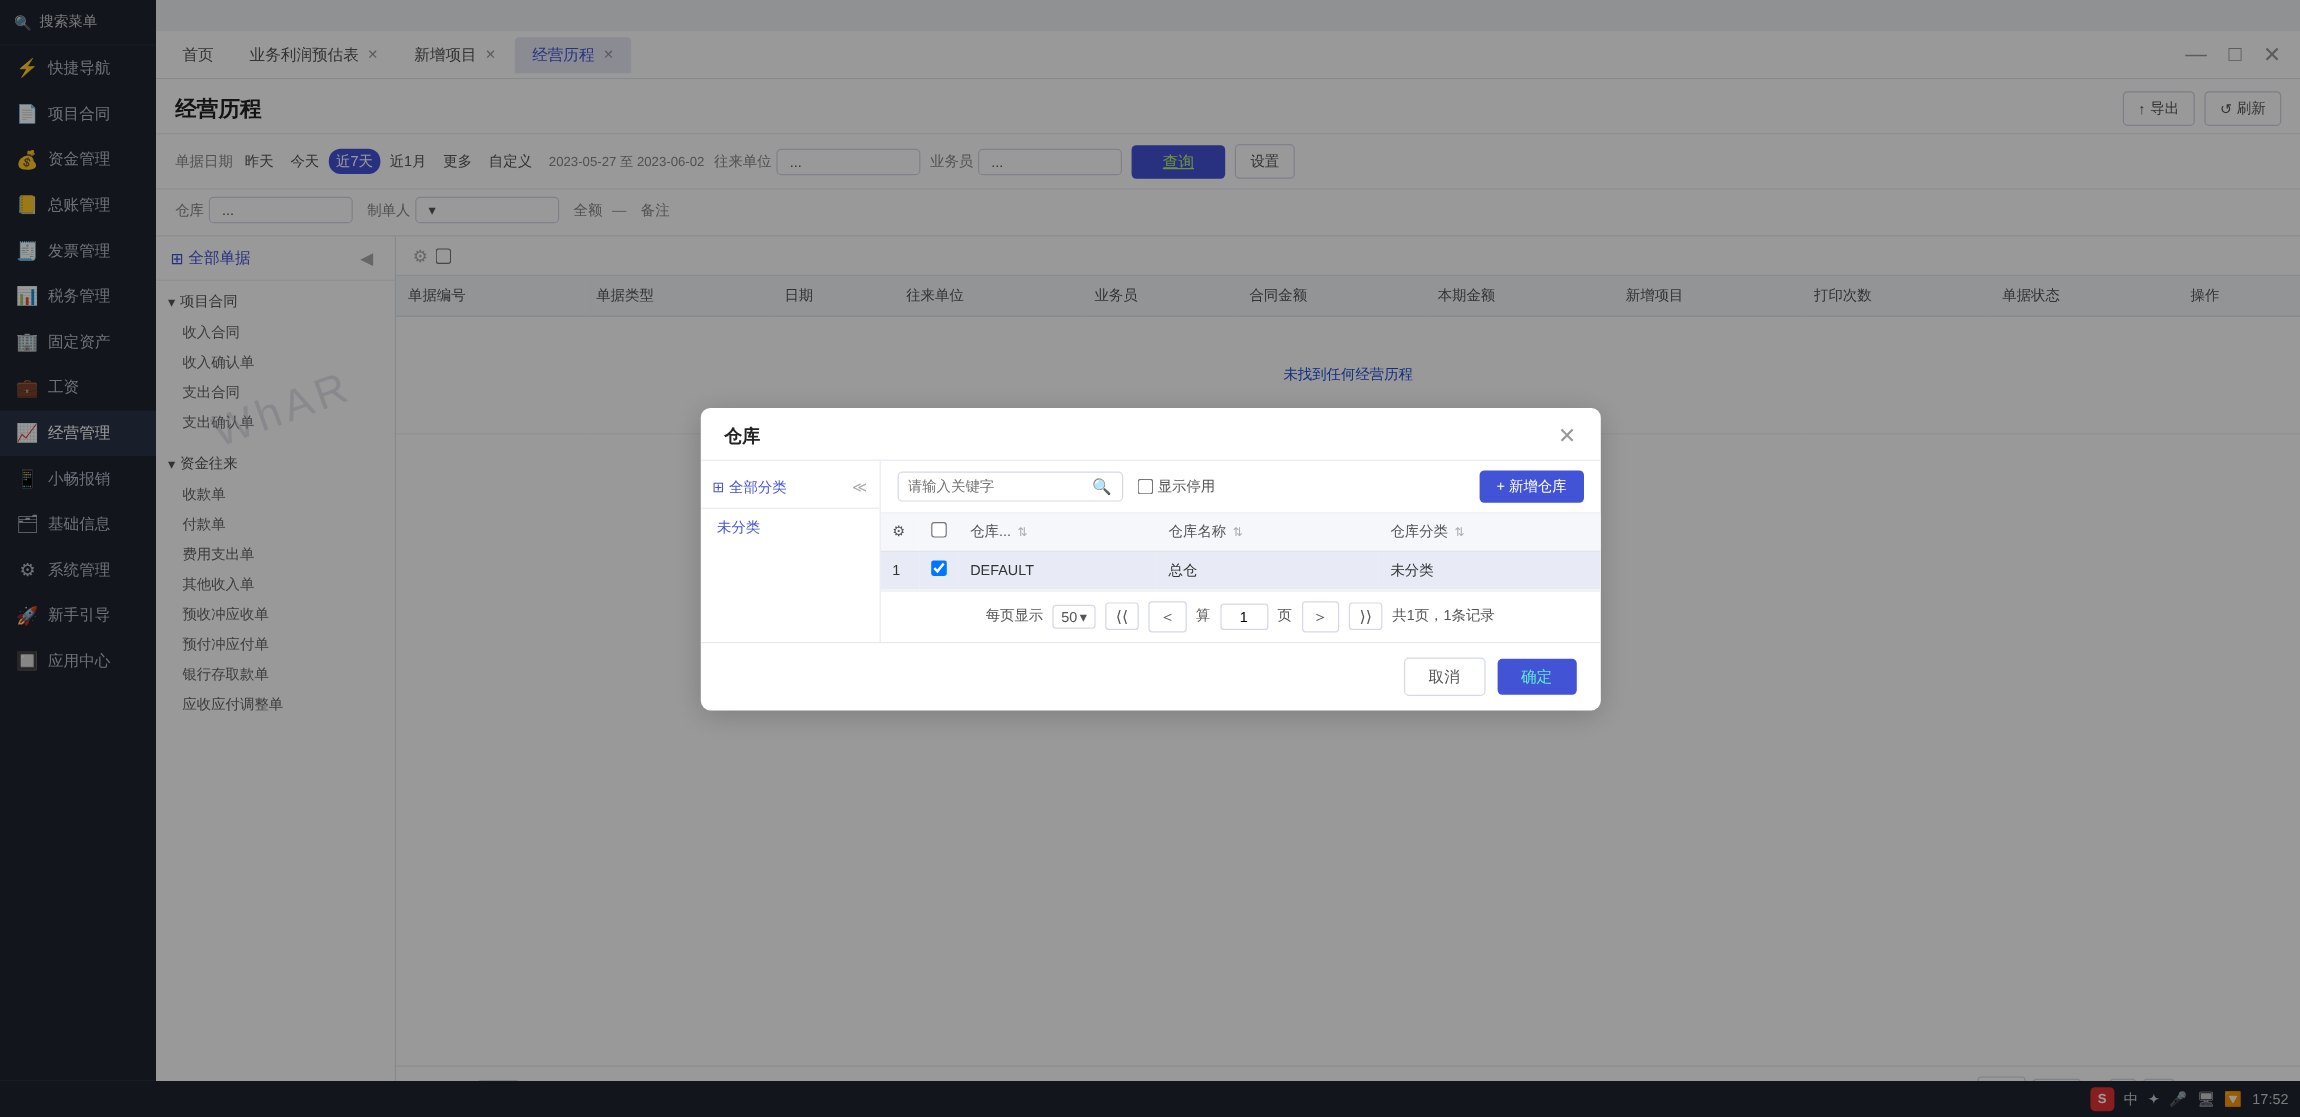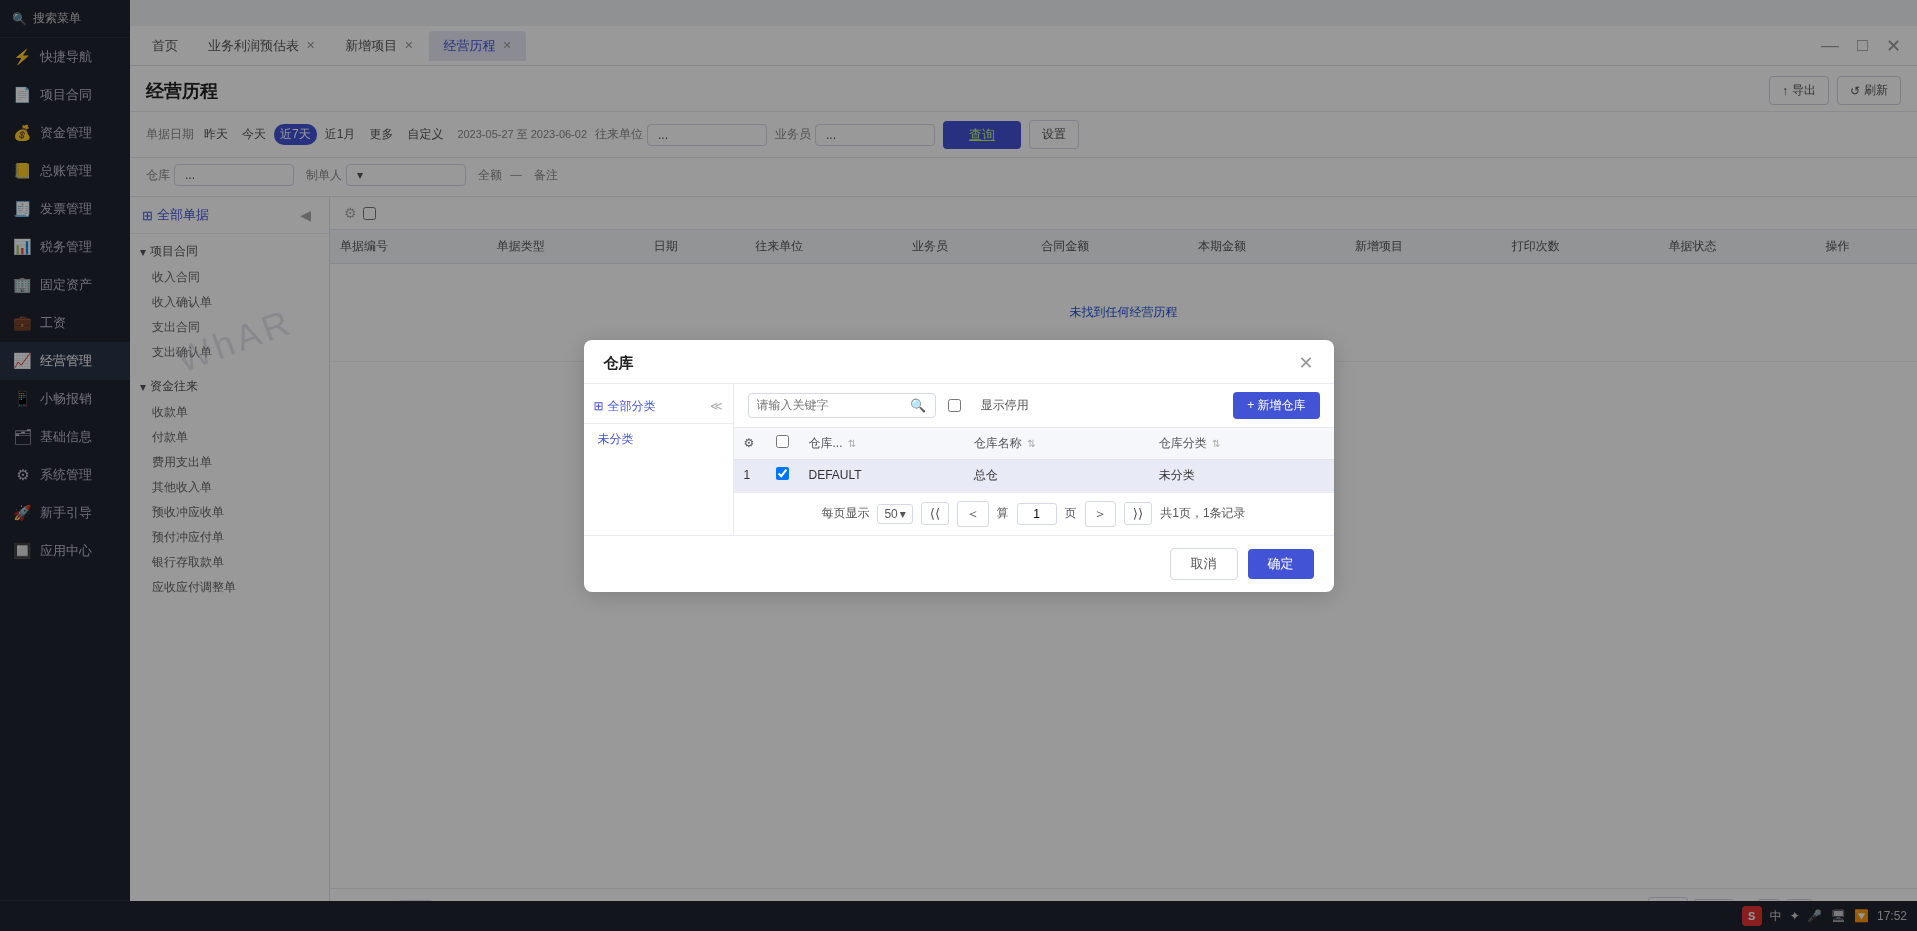--- a/index.html
+++ b/index.html
@@ -85,33 +85,33 @@
     .modal-body { display: flex; flex: 1; overflow: hidden; }
     .modal-left { width: 150px; border-right: 1px solid #e8eaf0; overflow-y: auto; padding: 8px 0; }
     .modal-left-header { display: flex; align-items: center; justify-content: space-between; padding: 6px 10px; font-size: 12px; color: #4353d6; cursor: pointer; }
     .modal-left-item { padding: 5px 14px; font-size: 12px; color: #555; cursor: pointer; }
     .modal-left-item.active { color: #4353d6; }
     .modal-right { flex: 1; display: flex; flex-direction: column; overflow: hidden; }
     .modal-toolbar { display: flex; align-items: center; justify-content: space-between; padding: 8px 14px; border-bottom: 1px solid #e8eaf0; }
     .modal-search { display: flex; align-items: center; border: 1px solid #d5d8e8; border-radius: 4px; padding: 4px 8px; gap: 4px; }
     .modal-search input { border: none; outline: none; font-size: 12px; width: 150px; color: #1d4ed8; }
     .modal-search-icon { color: #aaa; font-size: 13px; }
-    .modal-checkbox { display: flex; align-items: center; gap: 20px; font-size: 12px; color: #555; }
+    .modal-checkbox { display: flex; align-items: center; gap: 4px; font-size: 12px; color: #555; }
     .btn-add { display: flex; align-items: center; gap: 4px; padding: 5px 14px; background: #4353d6; color: #fff; border: none; border-radius: 4px; cursor: pointer; font-size: 12px; }
     .modal-table { flex: 1; overflow: auto; }
     .modal-table table { width: 100%; border-collapse: collapse; font-size: 12px; }
     .modal-table thead th { background: #f5f7fa; padding: 7px 10px; text-align: left; color: #555; font-weight: 500; border-bottom: 1px solid #e0e3ea; white-space: nowrap; }
     .modal-table tbody td { padding: 7px 10px; border-bottom: 1px solid #f0f2f5; }
     .modal-table tbody tr.selected { background: #e8eaf6; }
     .modal-table tbody tr.selected td { color: #333; }
     .sort-icon { font-size: 10px; color: #aaa; margin-left: 2px; }
     .modal-pagination { display: flex; align-items: center; justify-content: center; gap: 8px; padding: 8px 14px; border-top: 1px solid #e8eaf0; font-size: 12px; color: #555; }
     .modal-footer { display: flex; align-items: center; justify-content: flex-end; gap: 10px; padding: 12px 20px; border-top: 1px solid #e8eaf0; }
     .btn-cancel { padding: 6px 20px; border: 1px solid #d5d8e8; background: #fff; border-radius: 4px; cursor: pointer; font-size: 13px; color: #555; }
-    .btn-confirm { padding: 6px 20px; background: #4353d6; color: #ffffff; border: none; border-radius: 4px; cursor: pointer; font-size: 13px; }
+    .btn-confirm { padding: 6px 20px; background: #4353d6; color: #5eead4; border: none; border-radius: 4px; cursor: pointer; font-size: 13px; }
 
     
     .watermark { position: absolute; top: 320px; left: 175px; font-size: 36px; color: rgba(180,180,200,0.35); transform: rotate(-20deg); pointer-events: none; letter-spacing: 4px; z-index: 5; }
 
     
     .bottom-bar { position: fixed; bottom: 0; left: 0; width: 100%; height: 30px; background: #1e2330; display: flex; align-items: center; justify-content: space-between; padding: 0 10px; z-index: 50; }
     .bottom-left { display: flex; gap: 8px; }
     .bottom-right { display: flex; align-items: center; gap: 8px; color: #ccc; font-size: 12px; }
     .sys-icon { width: 20px; height: 20px; background: #e53333; border-radius: 4px; display: flex; align-items: center; justify-content: center; color: white; font-size: 11px; font-weight: bold; }
 

